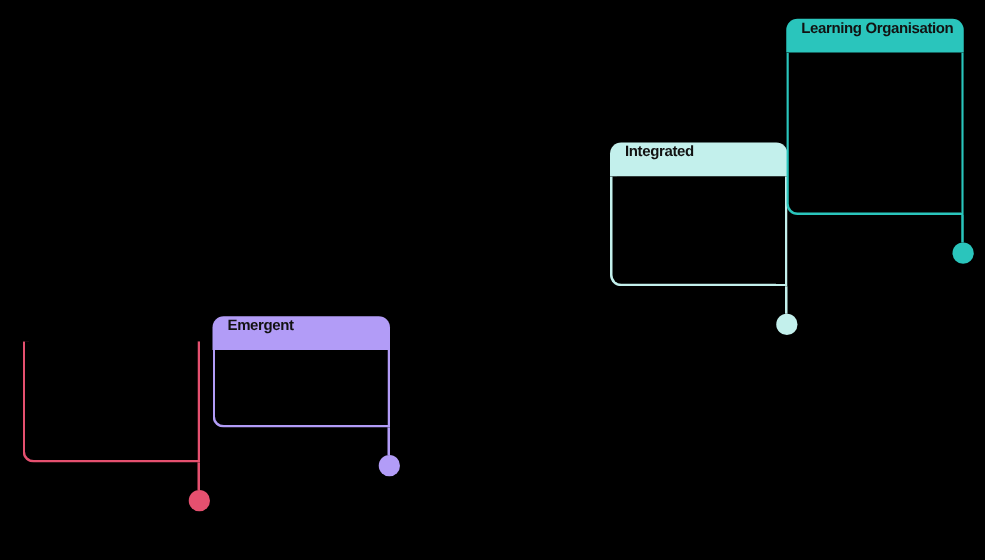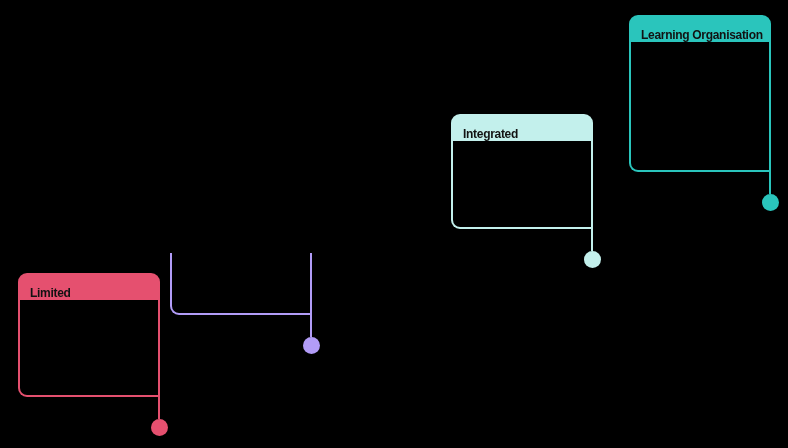--- a/index.html
+++ b/index.html
@@ -17,21 +17,21 @@
   }
   .card {
     position: absolute;
     width: 142px;
     box-sizing: border-box;
   }
   .card-header {
     box-sizing: border-box;
     height: 27px;
     display: flex;
-    align-items: flex-end;
+    align-items: flex-start;
     padding: 0 12px;
     border-radius: 9px 9px 0 0;
     background: var(--stage-color);
   }
   .card-title {
     font-size: 12px;
     font-weight: 700;
     letter-spacing: -0.3px;
     white-space: nowrap;
     color: #121212;
@@ -60,40 +60,40 @@
     border-radius: 50%;
     background: var(--stage-color);
   }
   
   .card-1 { left: 18px;  top: 273px; }
   .card-1 .card-body { height: 97px; }
   .card-2 { left: 170px; top: 253px; }
   .card-2 .card-body { height: 62px; }
   .card-3 { left: 323px; top: 184px; }
   .card-3 .card-body { height: 74px; }
-  .card-4 { left: 451px; top: 114px; }
+  .card-4 { left: 488px; top: 114px; }
   .card-4 .card-body { height: 88px; }
   .card-5 { left: 629px; top: 15px; }
   .card-5 .card-body { height: 130px; }
 </style>
 </head>
 <body>
 
 <div class="canvas" style="background: rgb(0, 0, 0);">
 
   <div class="card card-1" style="--stage-color: #E5506F;">
-    <div class="card-header">
-      <span class="card-title" style="color: rgb(18, 18, 18);">Limited</span>
-    </div>
     <div class="card-body"></div>
     <div class="stem"></div>
     <div class="dot"></div>
   </div>
 
   <div class="card card-2" style="--stage-color: #B29CF7;">
+    <div class="card-header">
+      <span class="card-title" style="color: rgb(18, 18, 18);">Emergent</span>
+    </div>
     <div class="card-body"></div>
     <div class="stem"></div>
     <div class="dot"></div>
   </div>
 
 
   <div class="card card-4" style="--stage-color: #C3F0EC;">
     <div class="card-header">
       <span class="card-title" style="color: rgb(18, 18, 18);">Integrated</span>
     </div>

